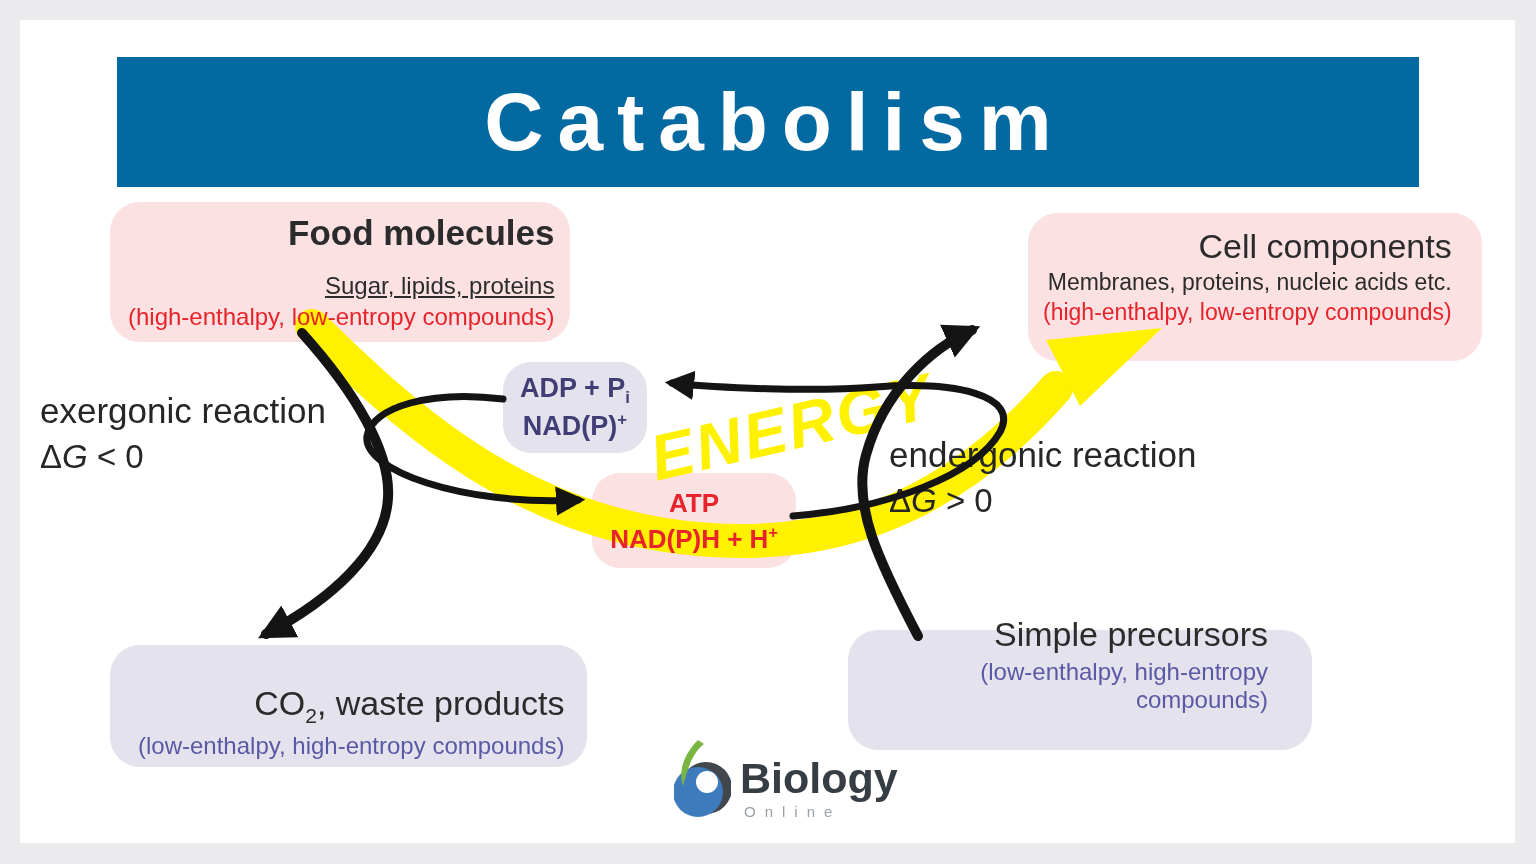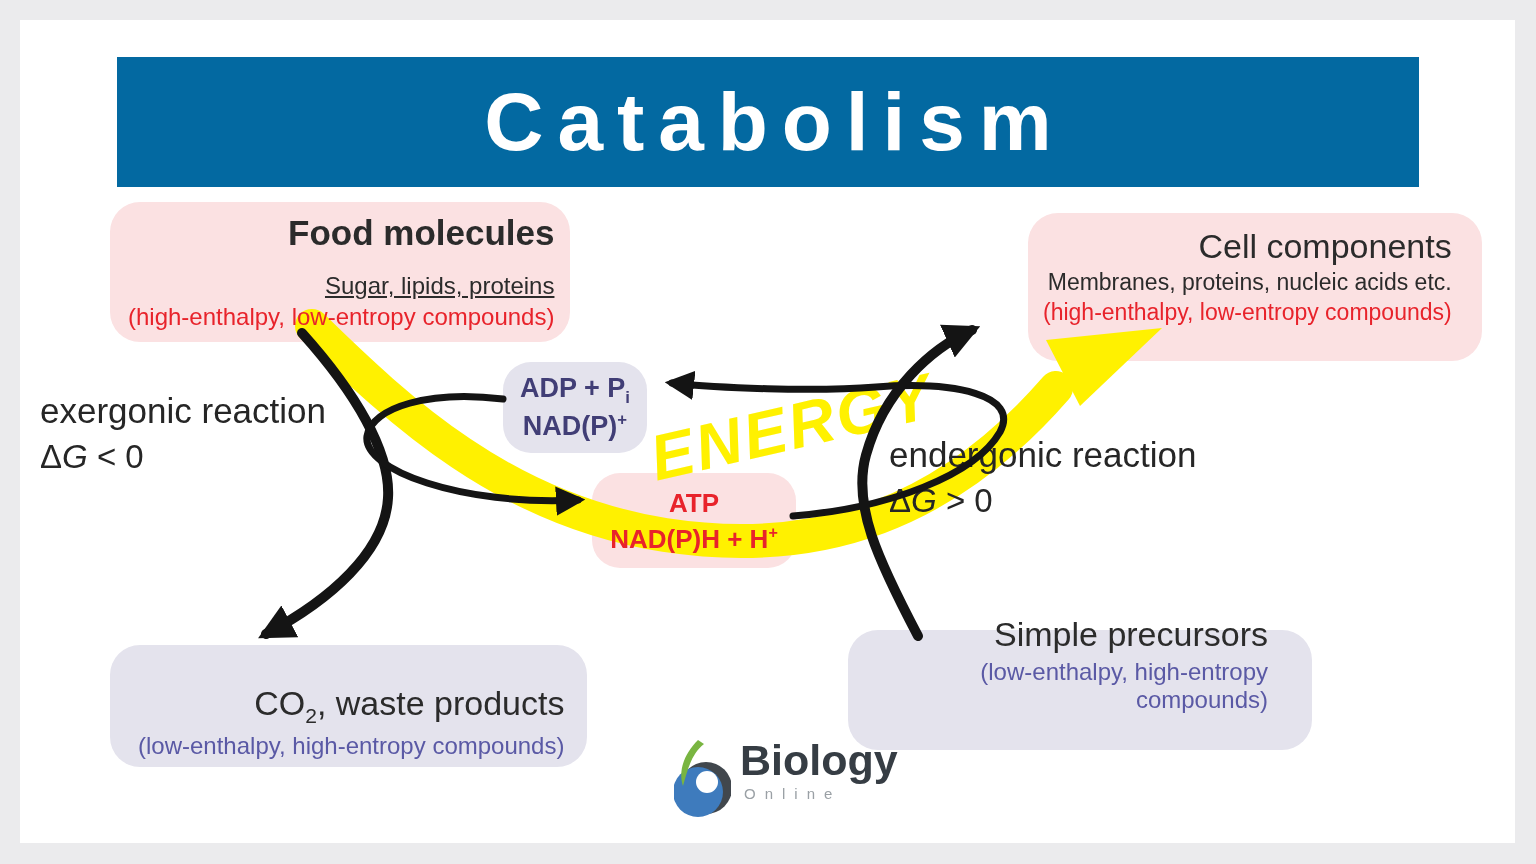--- a/index.html
+++ b/index.html
@@ -48,21 +48,21 @@
   .energy-word {
     position:absolute; left:592px; top:372px; width:400px; height:110px; z-index:4;
     transform:rotate(-13deg); color:#fff100; font-size:64px; font-weight:bold;
     font-style:italic; letter-spacing:3px; display:flex; align-items:center; justify-content:center;
   }
 
   svg.layer { position:absolute; left:0; top:0; width:1536px; height:864px; pointer-events:none; }
   .z3 { z-index:3; } .z5 { z-index:5; }
 
   .logo { position:absolute; left:674px; top:739px; display:flex; z-index:4; }
-  .logo-text { margin-left:9px; margin-top:0; }
+  .logo-text { margin-left:9px; margin-top:18px; }
   .logo-name { font-size:43px; font-weight:bold; color:#363d44; line-height:1; }
   .logo-sub  { font-size:15px; color:#9aa0a5; letter-spacing:9px; margin-top:3px; margin-left:4px; }
 </style>
 </head>
 <body>
 
 <div class="stage">
   <div class="card"></div>
 
   <div class="banner">

